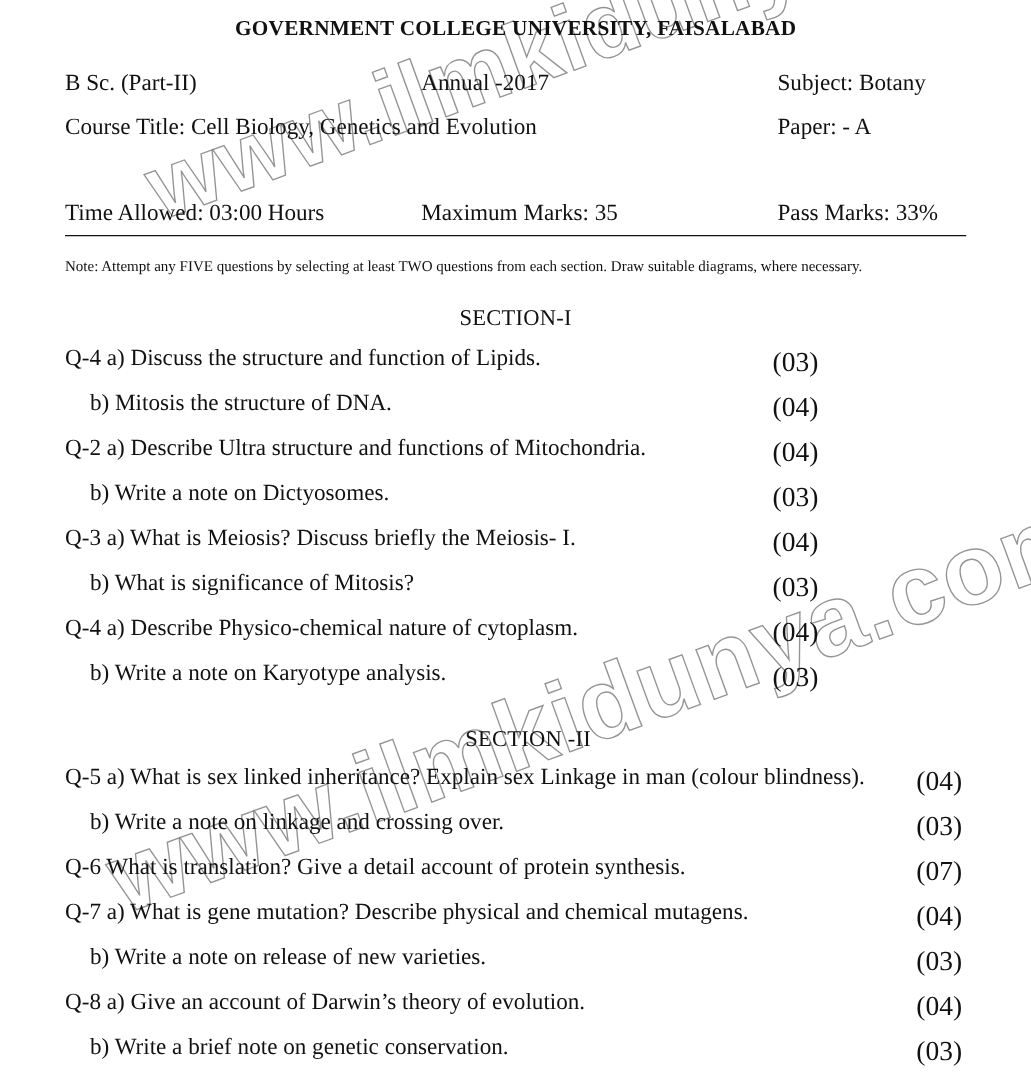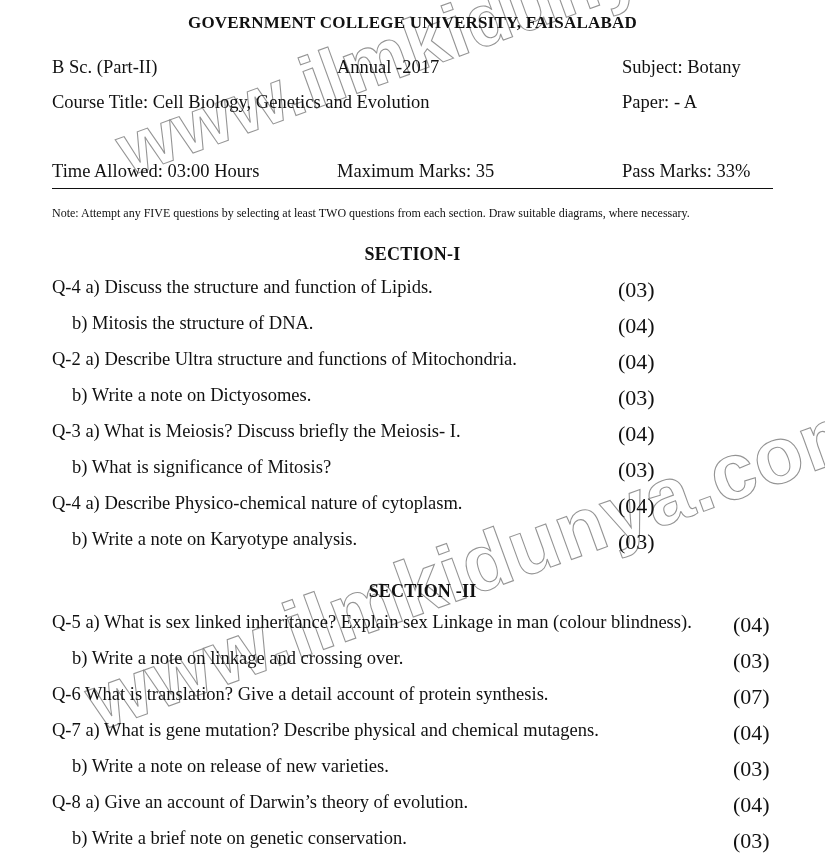--- a/index.html
+++ b/index.html
@@ -90,21 +90,21 @@
   .note {
     margin-top: 12px;
     padding: 0 30px 0 52px;
     font-size: 12px;
     line-height: 25px;
     text-align: left;
   }
 
   .section-heading {
     text-align: center;
-    font-weight: 700;
+    font-weight: 400;
     font-size: 18px;
     margin-top: 18px;
     margin-bottom: 0;
     letter-spacing: 0.2px;
   }
   .section-heading.sec2 { margin-top: 16px; padding-left: 20px; }
 
   .qlist {
     padding: 0 0 0 52px;
     margin-top: 12px;

